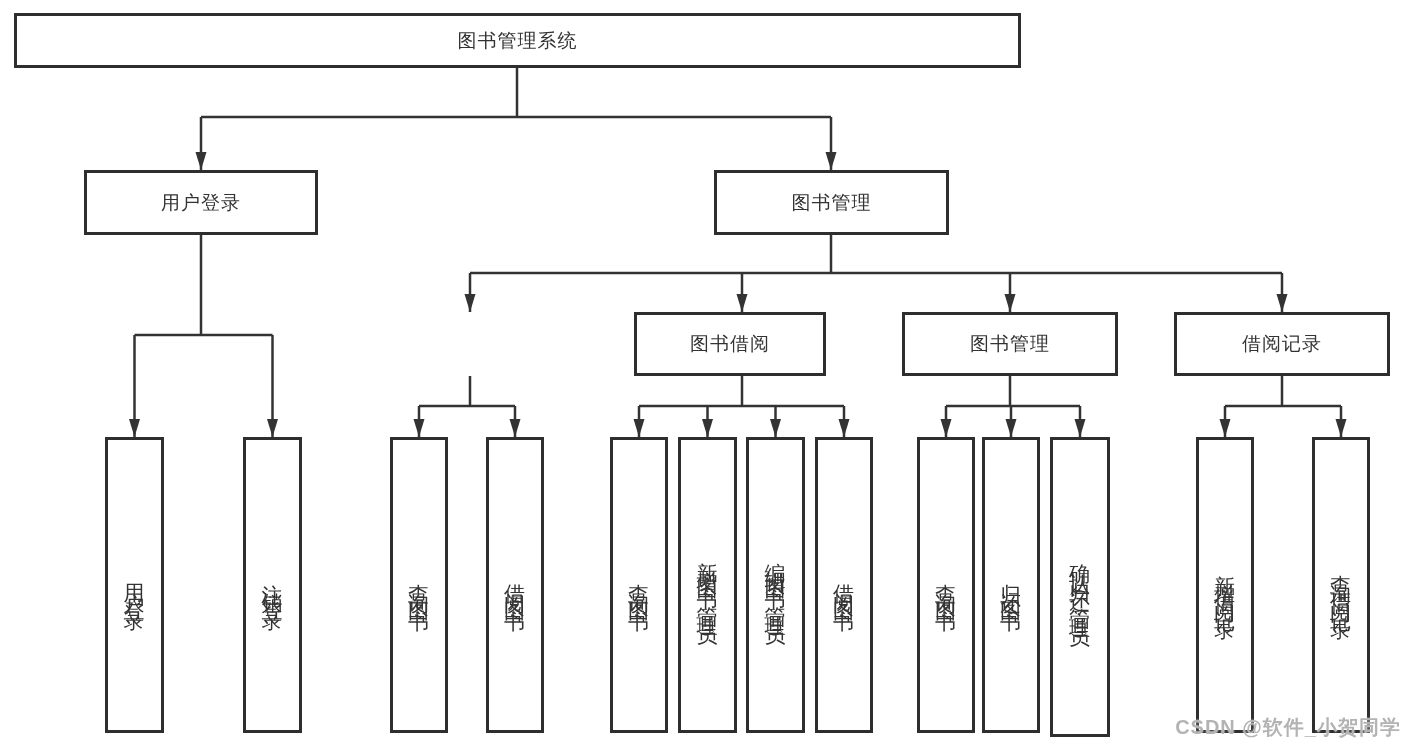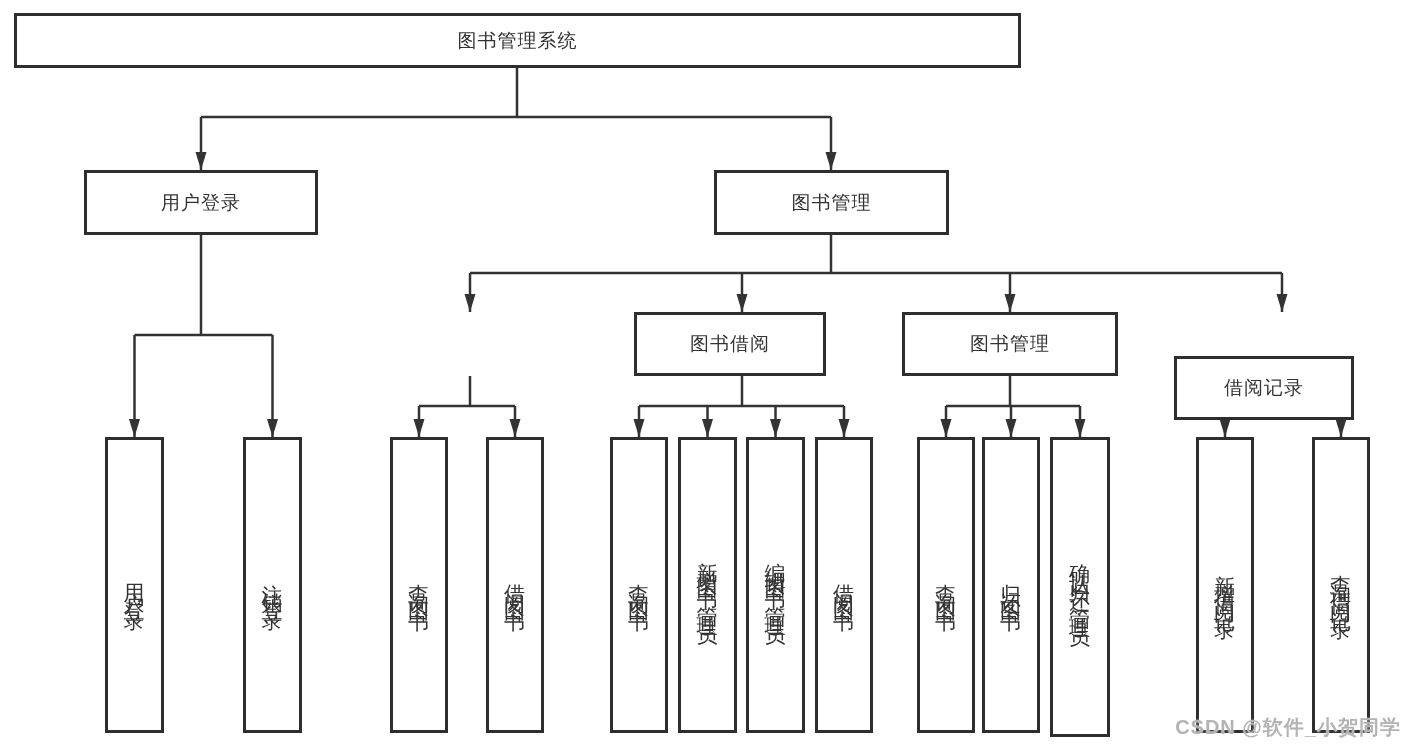--- a/index.html
+++ b/index.html
@@ -120,21 +120,21 @@
   <div class="node" style="left:714px; top:170px; width:235px; height:65px;">
     <span>图书管理</span>
   </div>
 
   <div class="node" style="left:634px; top:312px; width:192px; height:64px;">
     <span>图书借阅</span>
   </div>
   <div class="node" style="left:902px; top:312px; width:216px; height:64px;">
     <span>图书管理</span>
   </div>
-  <div class="node" style="left:1174px; top:312px; width:180px; height:64px;margin-top:44px;">
+  <div class="node" style="left:1174px; top:312px; width:216px; height:64px;">
     <span>借阅记录</span>
   </div>
 
   <div class="leaf" style="left:105px; top:437px; width:59px; height:296px;">
     <span class="v">用户登录</span>
   </div>
   <div class="leaf" style="left:243px; top:437px; width:59px; height:296px;">
     <span class="v">注销登录</span>
   </div>
 

